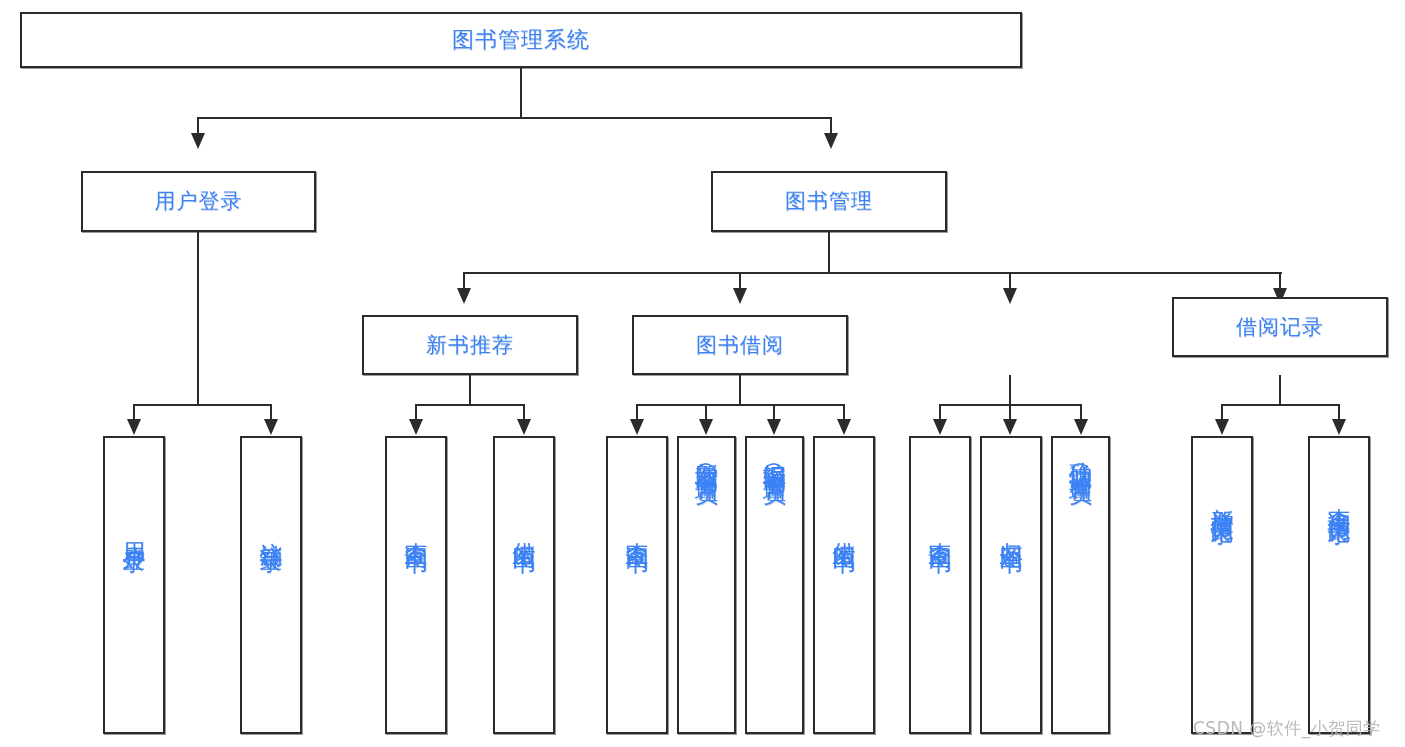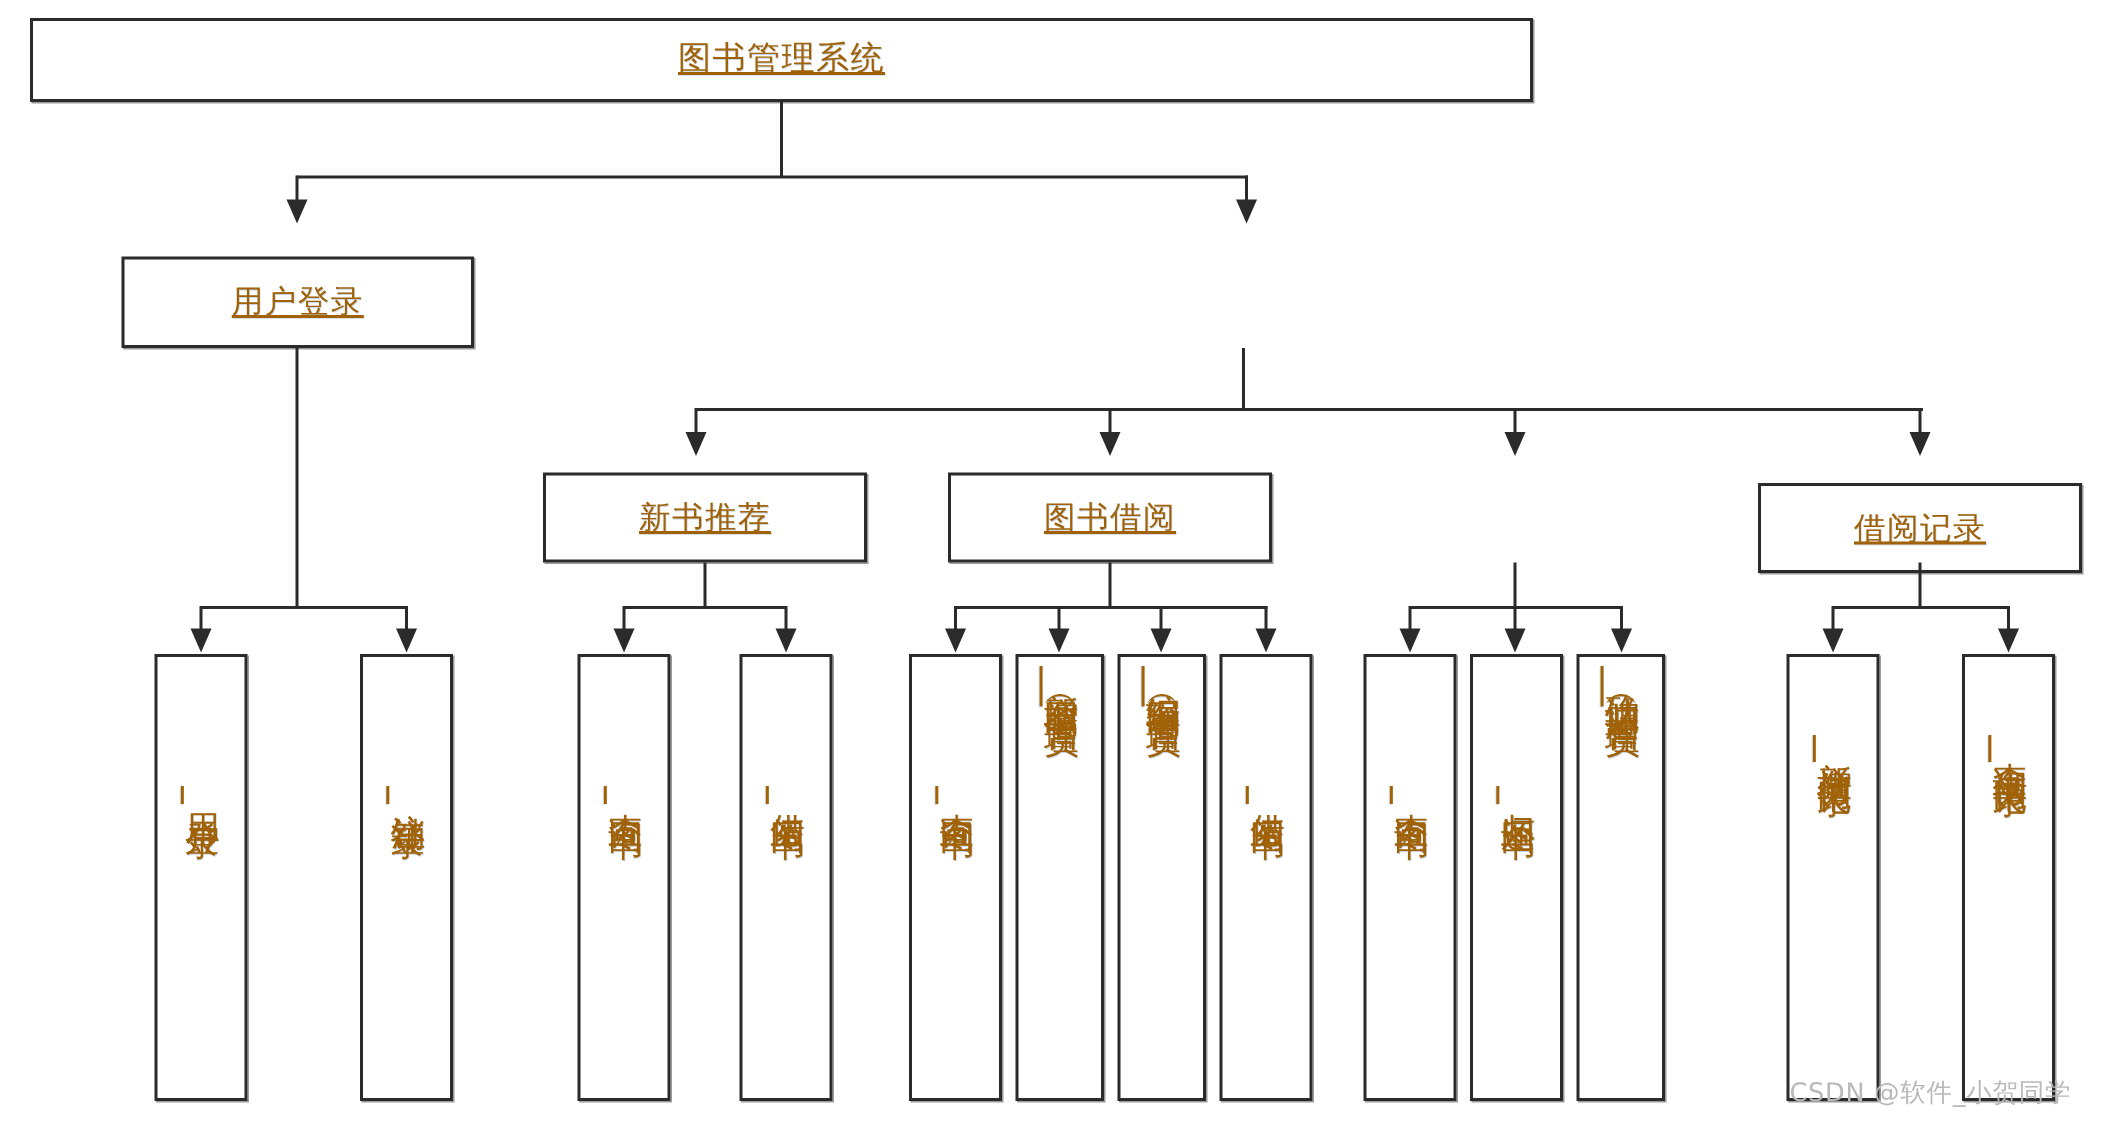--- a/index.html
+++ b/index.html
@@ -16,27 +16,26 @@
     position:absolute;
     box-sizing:border-box;
     background:#ffffff;
     border:2px solid #2b2b2b;
     box-shadow:1px 1px 0 0 #9a9a9a;
     display:flex;
     align-items:center;
     justify-content:center;
   }
   .node .label{
-    color:#a16207;
+    color:#3b82f6;
     font-size:21px;
     line-height:1.25;
     letter-spacing:1px;
     white-space:nowrap;
     text-shadow:0.5px 0.5px 0 #c9d6e6;
-    text-decoration:underline;
   }
   .node.root .label{font-size:22px;}
 
   
   .node.vert{
     align-items:flex-start;
     justify-content:center;
     padding-top:6px;
   }
   .node.vert .label{
@@ -86,20 +85,23 @@
 
   <div class="ln v" style="left:197px;top:117px;width:2px;height:18px;"></div>
   <div class="arw" style="left:191px;top:133px;"></div>
   <div class="ln v" style="left:830px;top:117px;width:2px;height:18px;"></div>
   <div class="arw" style="left:824px;top:133px;"></div>
 
   <div class="node" style="left:81px;top:171px;width:235px;height:61px;">
     <span class="label">用户登录</span>
   </div>
 
+  <div class="node" style="left:711px;top:171px;width:236px;height:61px;">
+    <span class="label">图书管理</span>
+  </div>
 
   <div class="ln v" style="left:197px;top:232px;width:2px;height:173px;"></div>
   <div class="ln h" style="left:134px;top:404px;width:137px;height:2px;"></div>
   <div class="ln v" style="left:133px;top:404px;width:2px;height:16px;"></div>
   <div class="arw" style="left:127px;top:419px;"></div>
   <div class="ln v" style="left:270px;top:404px;width:2px;height:16px;"></div>
   <div class="arw" style="left:264px;top:419px;"></div>
 
   <div class="ln v" style="left:828px;top:232px;width:2px;height:41px;"></div>
   <div class="ln h" style="left:464px;top:272px;width:818px;height:2px;"></div>
@@ -115,21 +117,21 @@
 
   <div class="ln v" style="left:1279px;top:272px;width:2px;height:18px;"></div>
   <div class="arw" style="left:1273px;top:288px;"></div>
 
   <div class="node" style="left:362px;top:315px;width:216px;height:60px;">
     <span class="label">新书推荐</span>
   </div>
   <div class="node" style="left:632px;top:315px;width:216px;height:60px;align-items:center;">
     <span class="label">图书借阅</span>
   </div>
-  <div class="node" style="left:1172px;top:322px;width:216px;height:60px;">
+  <div class="node" style="left:1172px;top:297px;width:216px;height:60px;">
     <span class="label">借阅记录</span>
   </div>
 
   <div class="ln v" style="left:469px;top:375px;width:2px;height:30px;"></div>
   <div class="ln h" style="left:416px;top:404px;width:108px;height:2px;"></div>
   <div class="ln v" style="left:415px;top:404px;width:2px;height:16px;"></div>
   <div class="arw" style="left:409px;top:419px;"></div>
   <div class="ln v" style="left:523px;top:404px;width:2px;height:16px;"></div>
   <div class="arw" style="left:517px;top:419px;"></div>
 

